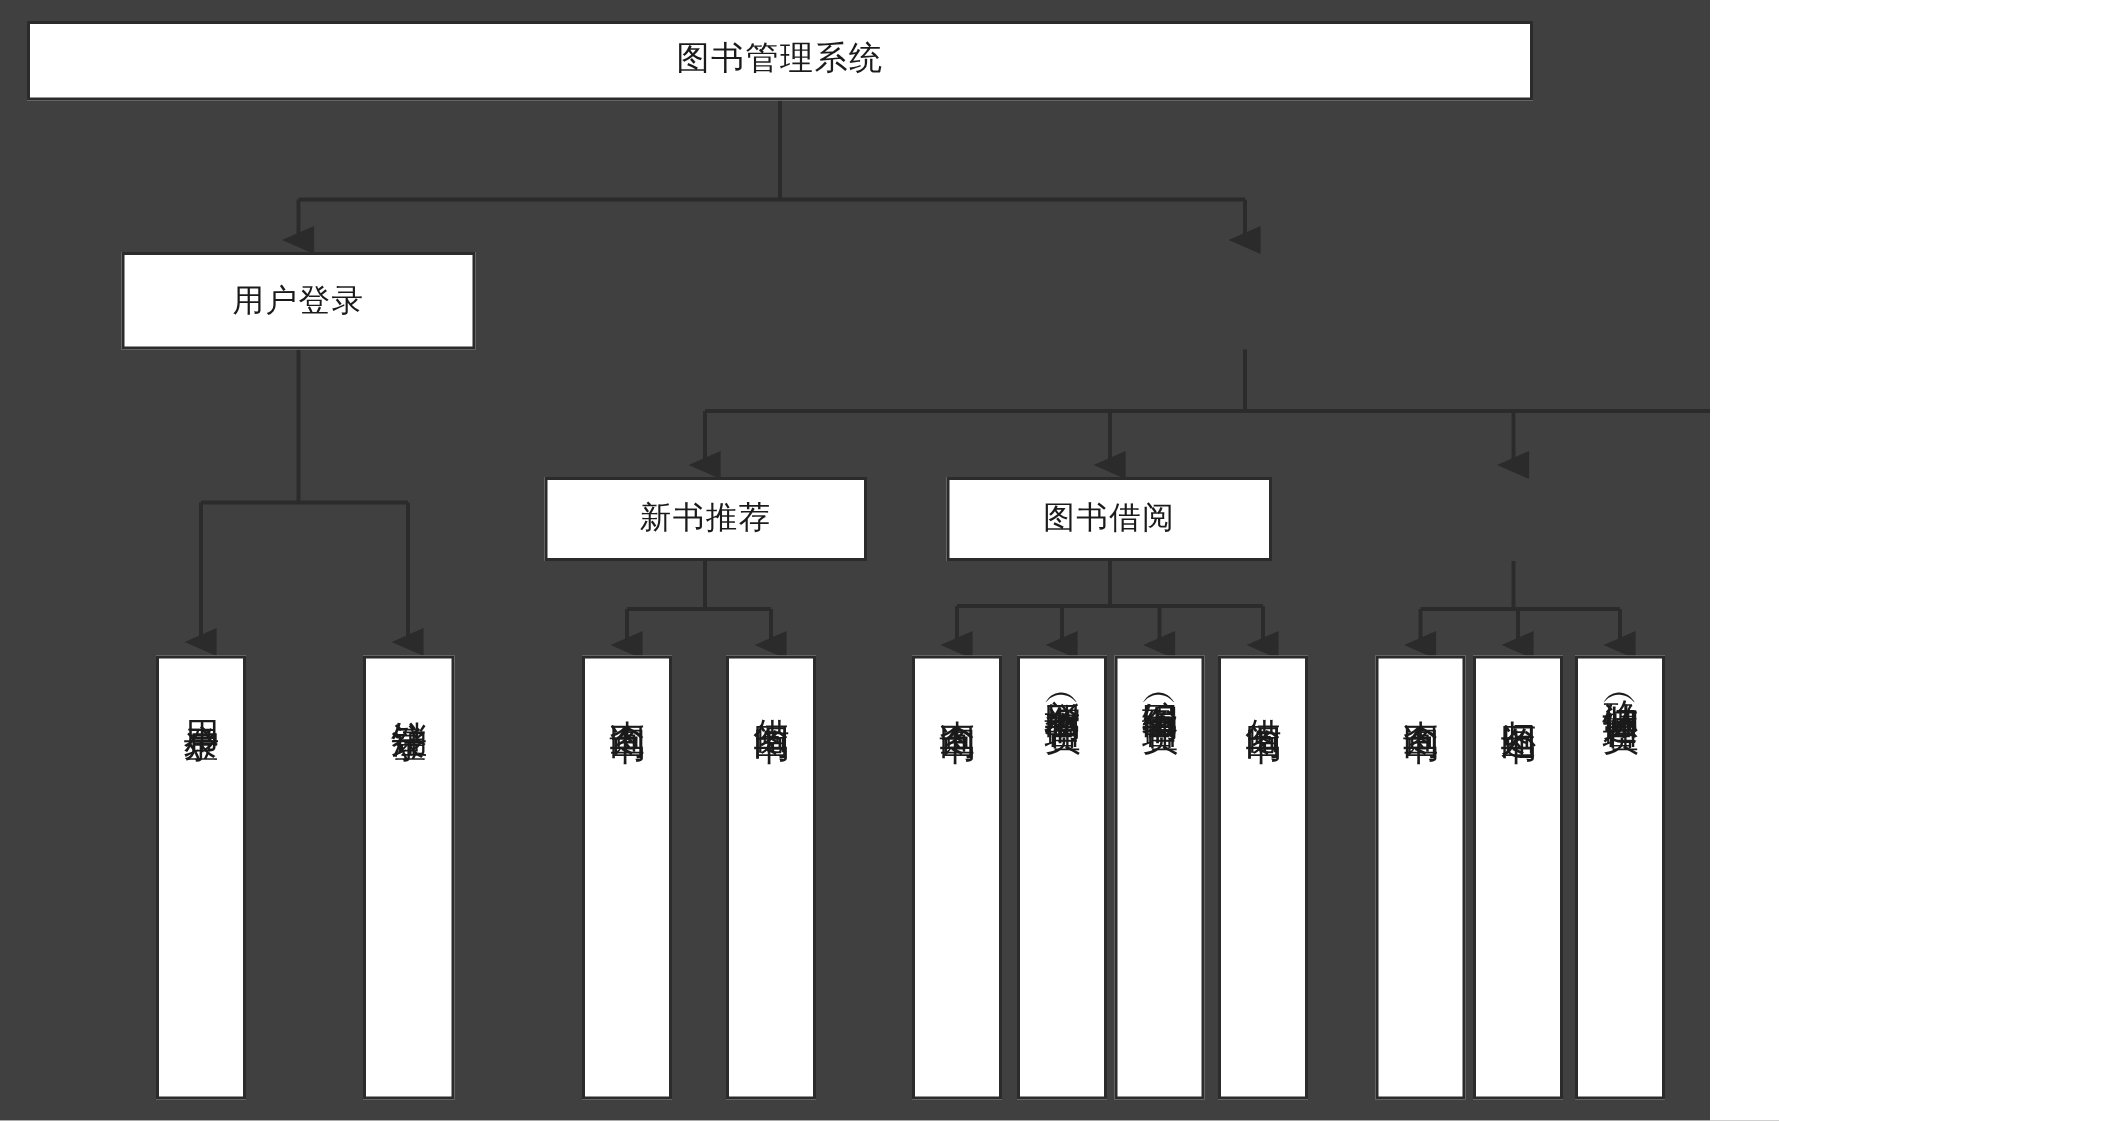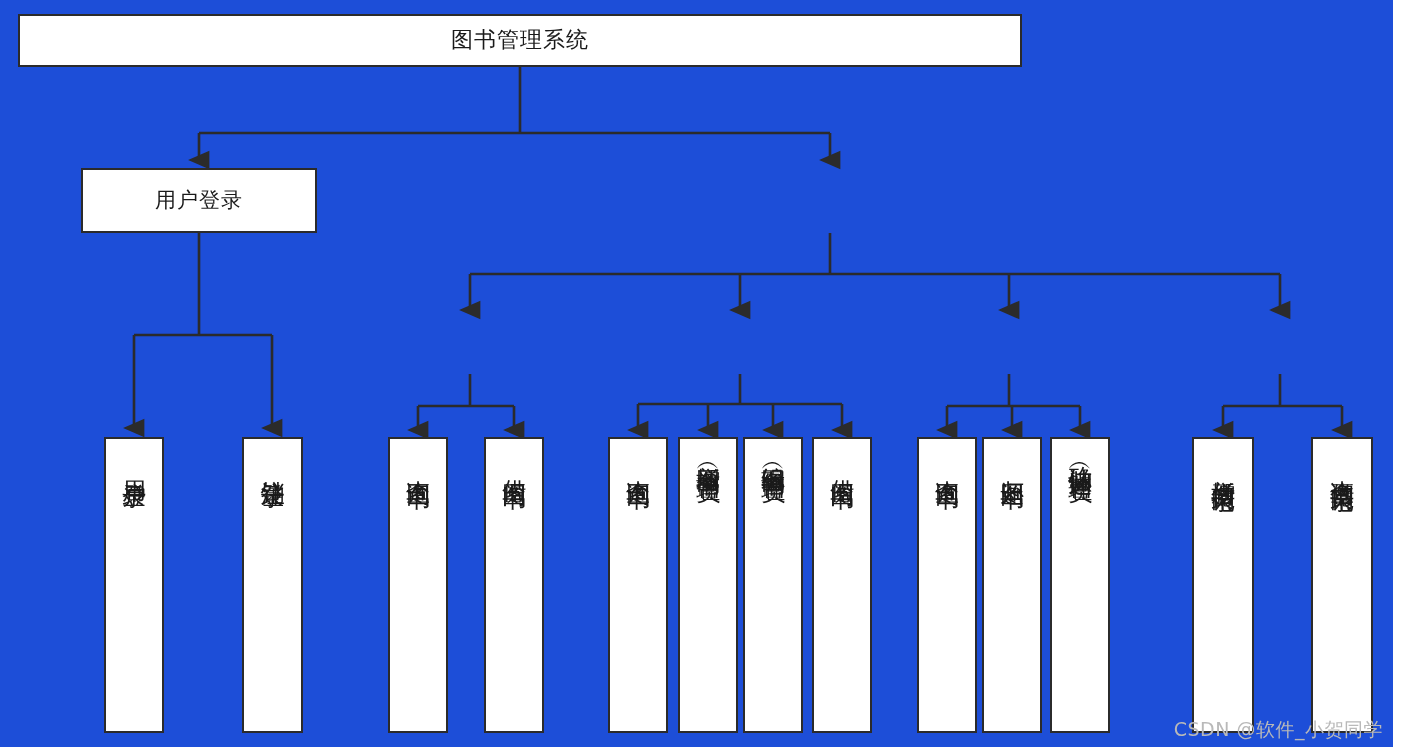--- a/index.html
+++ b/index.html
@@ -5,23 +5,23 @@
   html, body {
     margin: 0;
     padding: 0;
     background: #ffffff;
   }
   body {
     font-family: "DejaVu Sans", "Liberation Sans", sans-serif;
   }
   #canvas {
     position: relative;
-    width: 1393px;
+    width: 1140px;
     height: 747px;
-    background: #1d4ed8;
+    background: #404040;
     overflow: hidden;
   }
   #connectors {
     position: absolute;
     left: 0;
     top: 0;
     width: 1405px;
     height: 747px;
     pointer-events: none;
   }
@@ -127,20 +127,26 @@
   </svg>
 
   <div class="node horiz root" style="left:18px; top:14px; width:1004px; height:53px;">
     <span>图书管理系统</span>
   </div>
 
   <div class="node horiz" style="left:81px; top:168px; width:236px; height:65px;">
     <span>用户登录</span>
   </div>
 
+  <div class="node horiz" style="left:363px; top:318px; width:215px; height:56px;">
+    <span>新书推荐</span>
+  </div>
+  <div class="node horiz" style="left:631px; top:318px; width:217px; height:56px;">
+    <span>图书借阅</span>
+  </div>
 
   <div class="node leaf" style="left:104px; top:437px; width:60px; height:296px;">
     <span class="vlabel">用户登录</span>
   </div>
   <div class="node leaf" style="left:242px; top:437px; width:61px; height:296px;">
     <span class="vlabel">注销登录</span>
   </div>
 
   <div class="node leaf" style="left:388px; top:437px; width:60px; height:296px;">
     <span class="vlabel">查询图书</span>
@@ -172,15 +178,14 @@
     <span class="vlabel">确认归还（管理员）</span>
   </div>
 
   <div class="node leaf" style="left:1192px; top:437px; width:62px; height:296px;">
     <span class="vlabel">新增借阅记录</span>
   </div>
   <div class="node leaf" style="left:1311px; top:437px; width:62px; height:296px;">
     <span class="vlabel">查询借阅记录</span>
   </div>
 
-  <div id="watermark">CSDN @软件_小贺同学</div>
 
 </div>
 
 </body></html>

